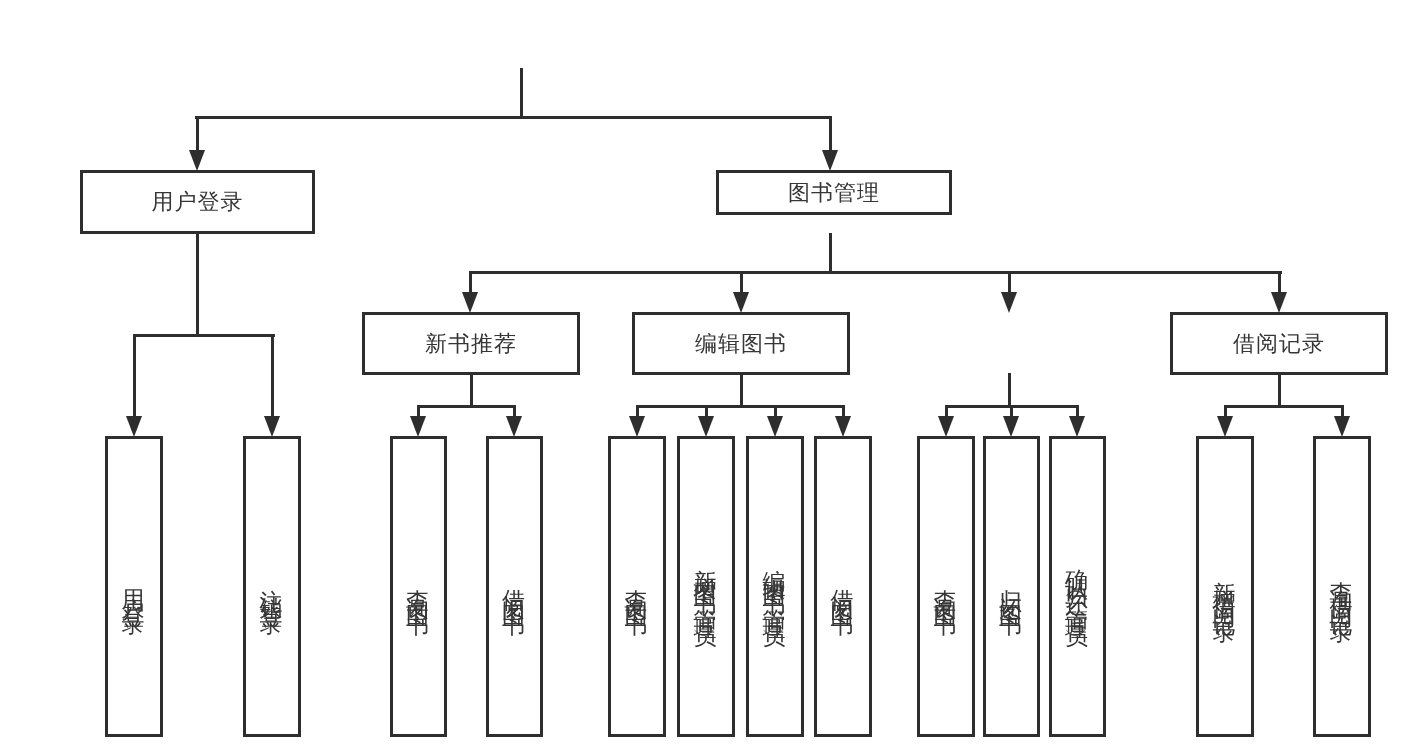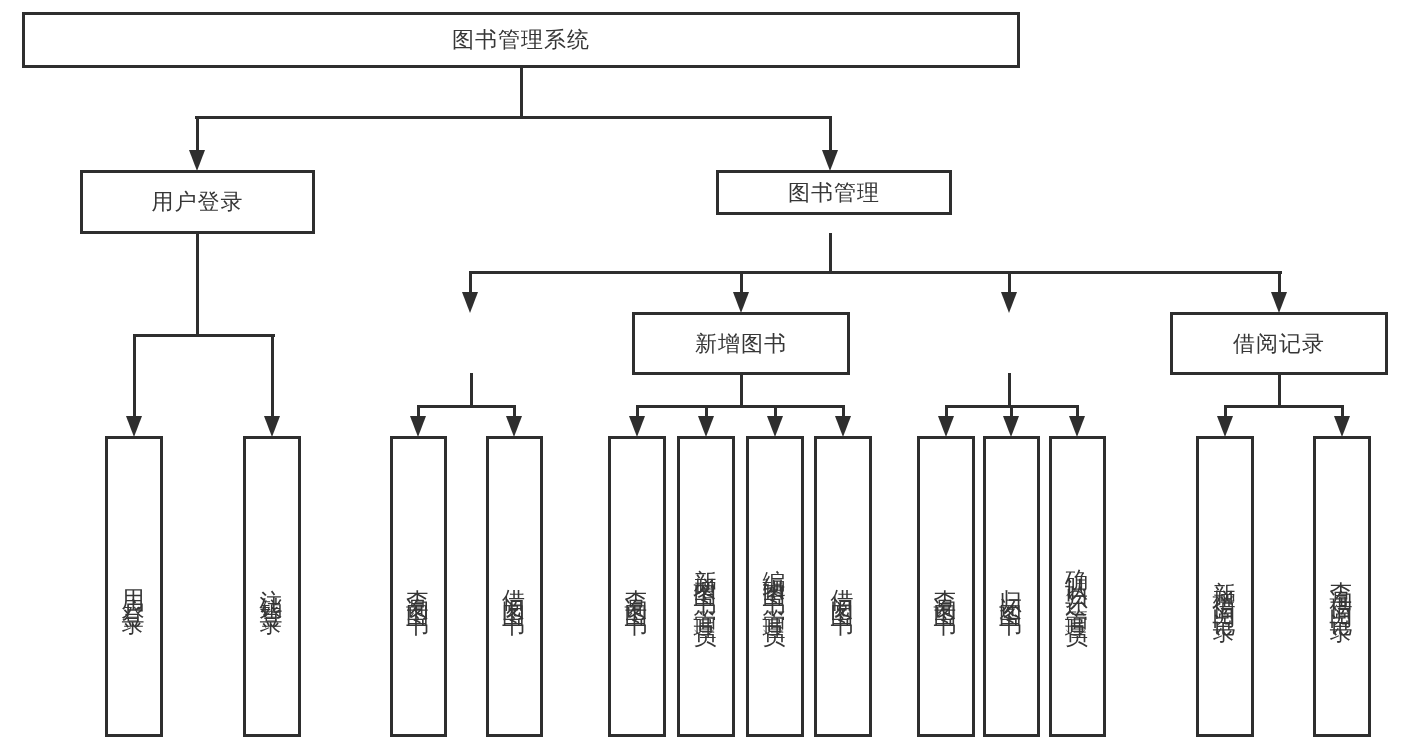--- a/index.html
+++ b/index.html
@@ -25,21 +25,20 @@
   .watermark{
     position:absolute;top:717px;right:2px;z-index:5;
     font-size:21px;color:#b9bdc4;letter-spacing:0.5px;white-space:nowrap;
   }
 </style>
 </head>
 <body>
 
 <div id="canvas">
 
-  <div class="node" style="left:22px;top:12px;width:998px;height:56px">图书管理系统</div>
 
   <div class="vline" style="left:520px;top:68px;height:50px"></div>
   <div class="hline" style="left:195px;top:116px;width:636px"></div>
   <div class="vline" style="left:196px;top:116px;height:36px"></div>
   <div class="ah" style="left:189px;top:150px"></div>
   <div class="vline" style="left:829px;top:116px;height:36px"></div>
   <div class="ah" style="left:822px;top:150px"></div>
 
   <div class="node" style="left:80px;top:170px;width:235px;height:64px">用户登录</div>
   <div class="node" style="left:716px;top:170px;width:236px;height:45px">图书管理</div>
@@ -55,21 +54,22 @@
   <div class="hline" style="left:469px;top:271px;width:813px"></div>
   <div class="vline" style="left:469px;top:271px;height:23px"></div>
   <div class="ah" style="left:462px;top:292px"></div>
   <div class="vline" style="left:740px;top:271px;height:23px"></div>
   <div class="ah" style="left:733px;top:292px"></div>
   <div class="vline" style="left:1008px;top:271px;height:23px"></div>
   <div class="ah" style="left:1001px;top:292px"></div>
   <div class="vline" style="left:1278px;top:271px;height:23px"></div>
   <div class="ah" style="left:1271px;top:292px"></div>
 
-  <div class="node" style="left:632px;top:312px;width:218px;height:63px">新增图书</div>
+  <div class="node" style="left:362px;top:312px;width:218px;height:63px">新书推荐</div>
+  <div class="node" style="left:632px;top:312px;width:218px;height:63px">编辑图书</div>
   <div class="node" style="left:1170px;top:312px;width:218px;height:63px">借阅记录</div>
 
   <div class="vline" style="left:470px;top:373px;height:35px"></div>
   <div class="hline" style="left:417px;top:405px;width:99px"></div>
   <div class="vline" style="left:417px;top:405px;height:13px"></div>
   <div class="ah" style="left:410px;top:416px"></div>
   <div class="vline" style="left:513px;top:405px;height:13px"></div>
   <div class="ah" style="left:506px;top:416px"></div>
 
   <div class="vline" style="left:740px;top:373px;height:35px"></div>

